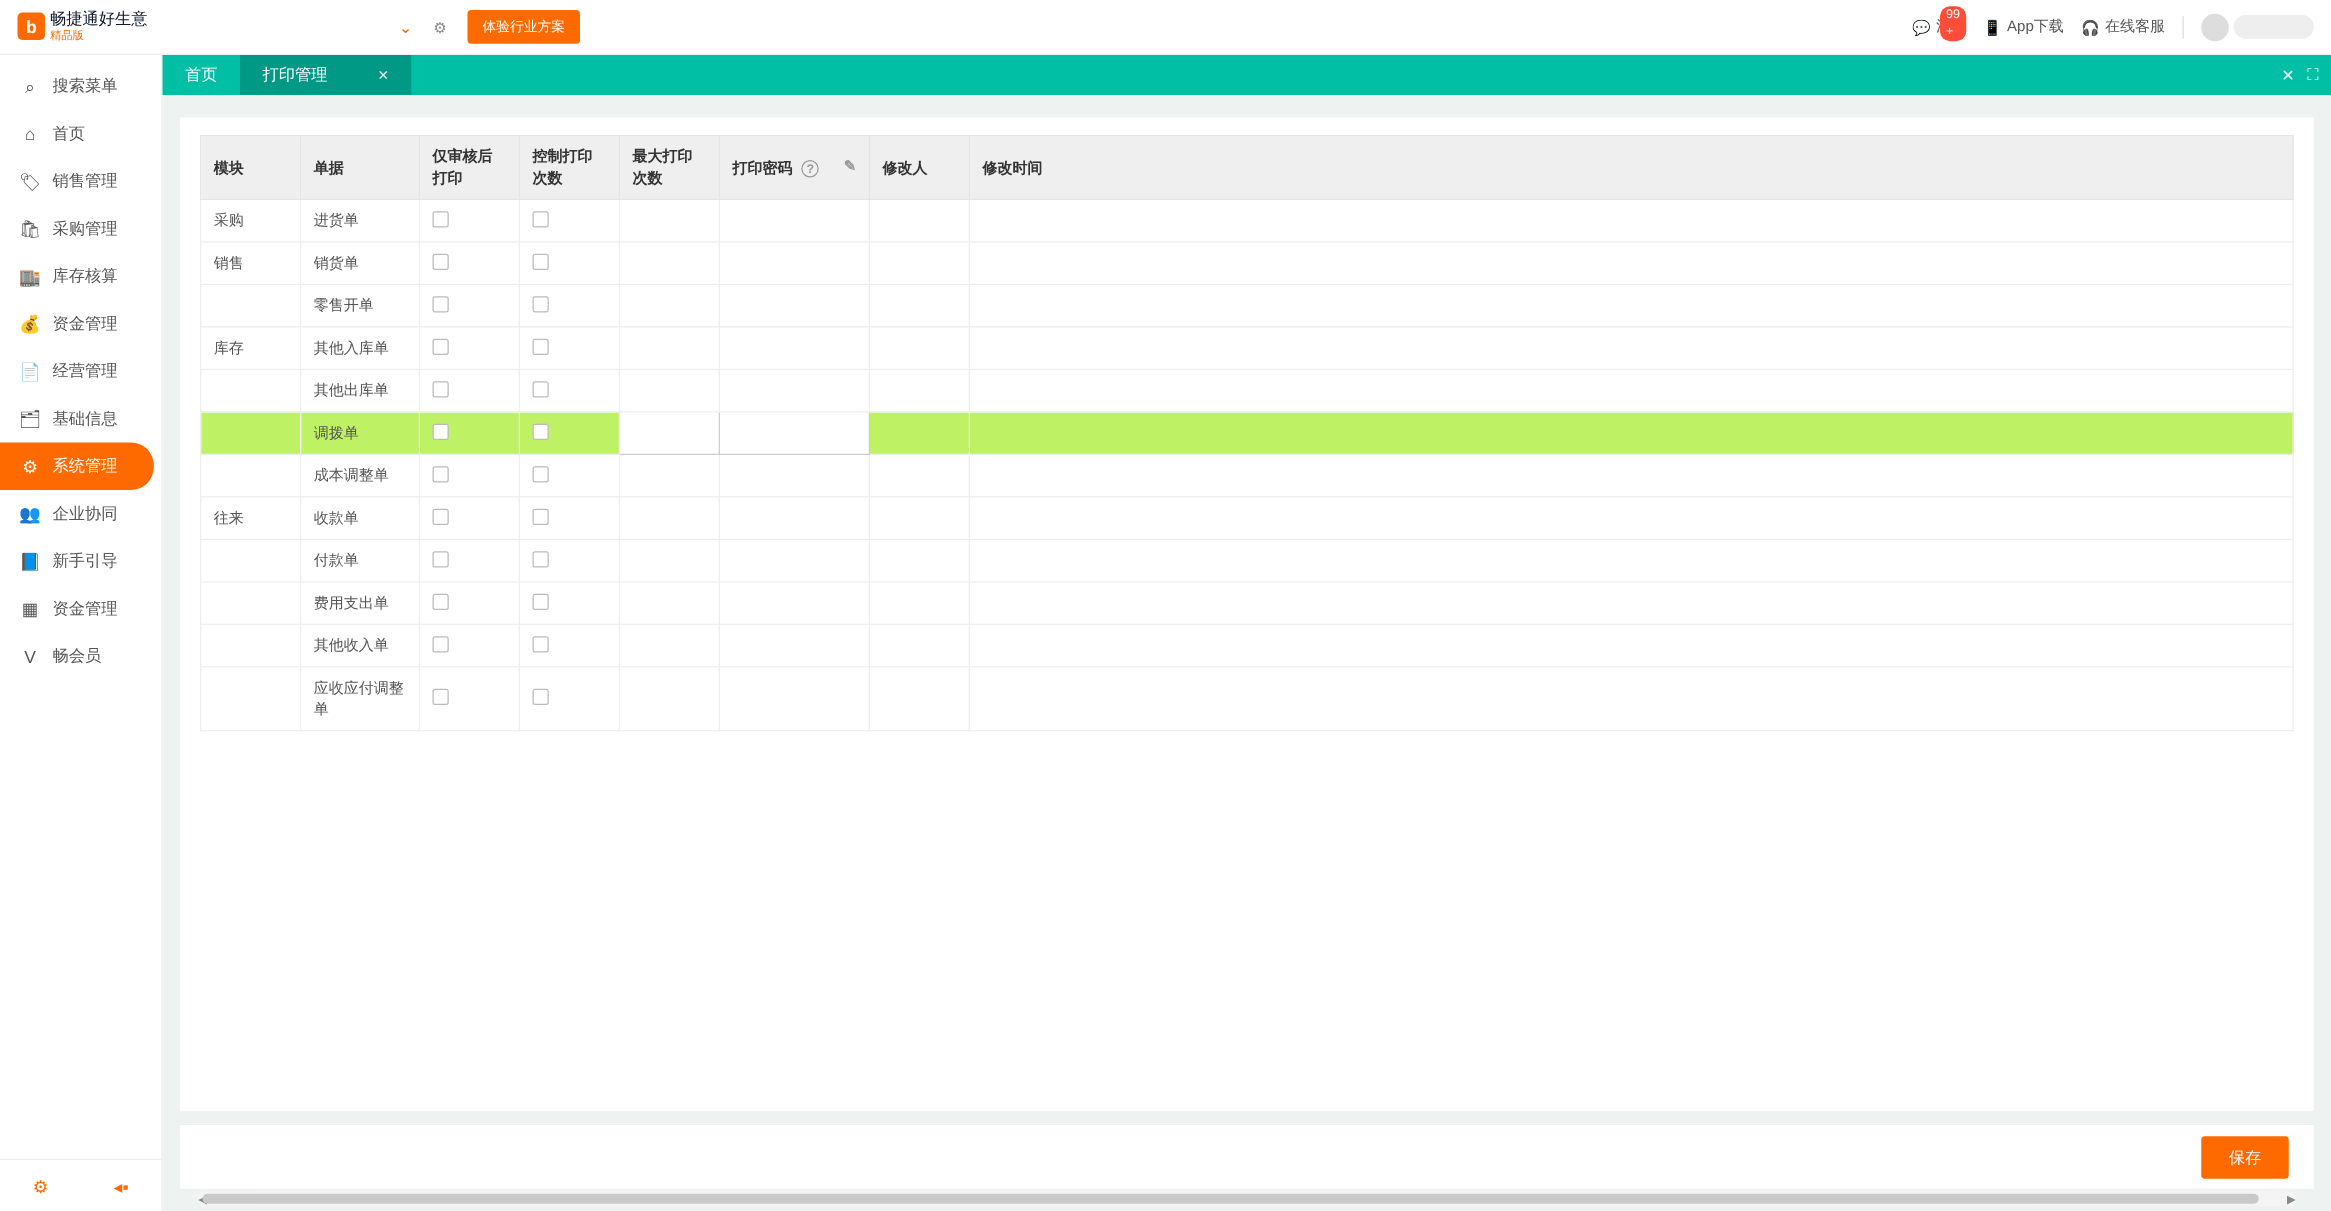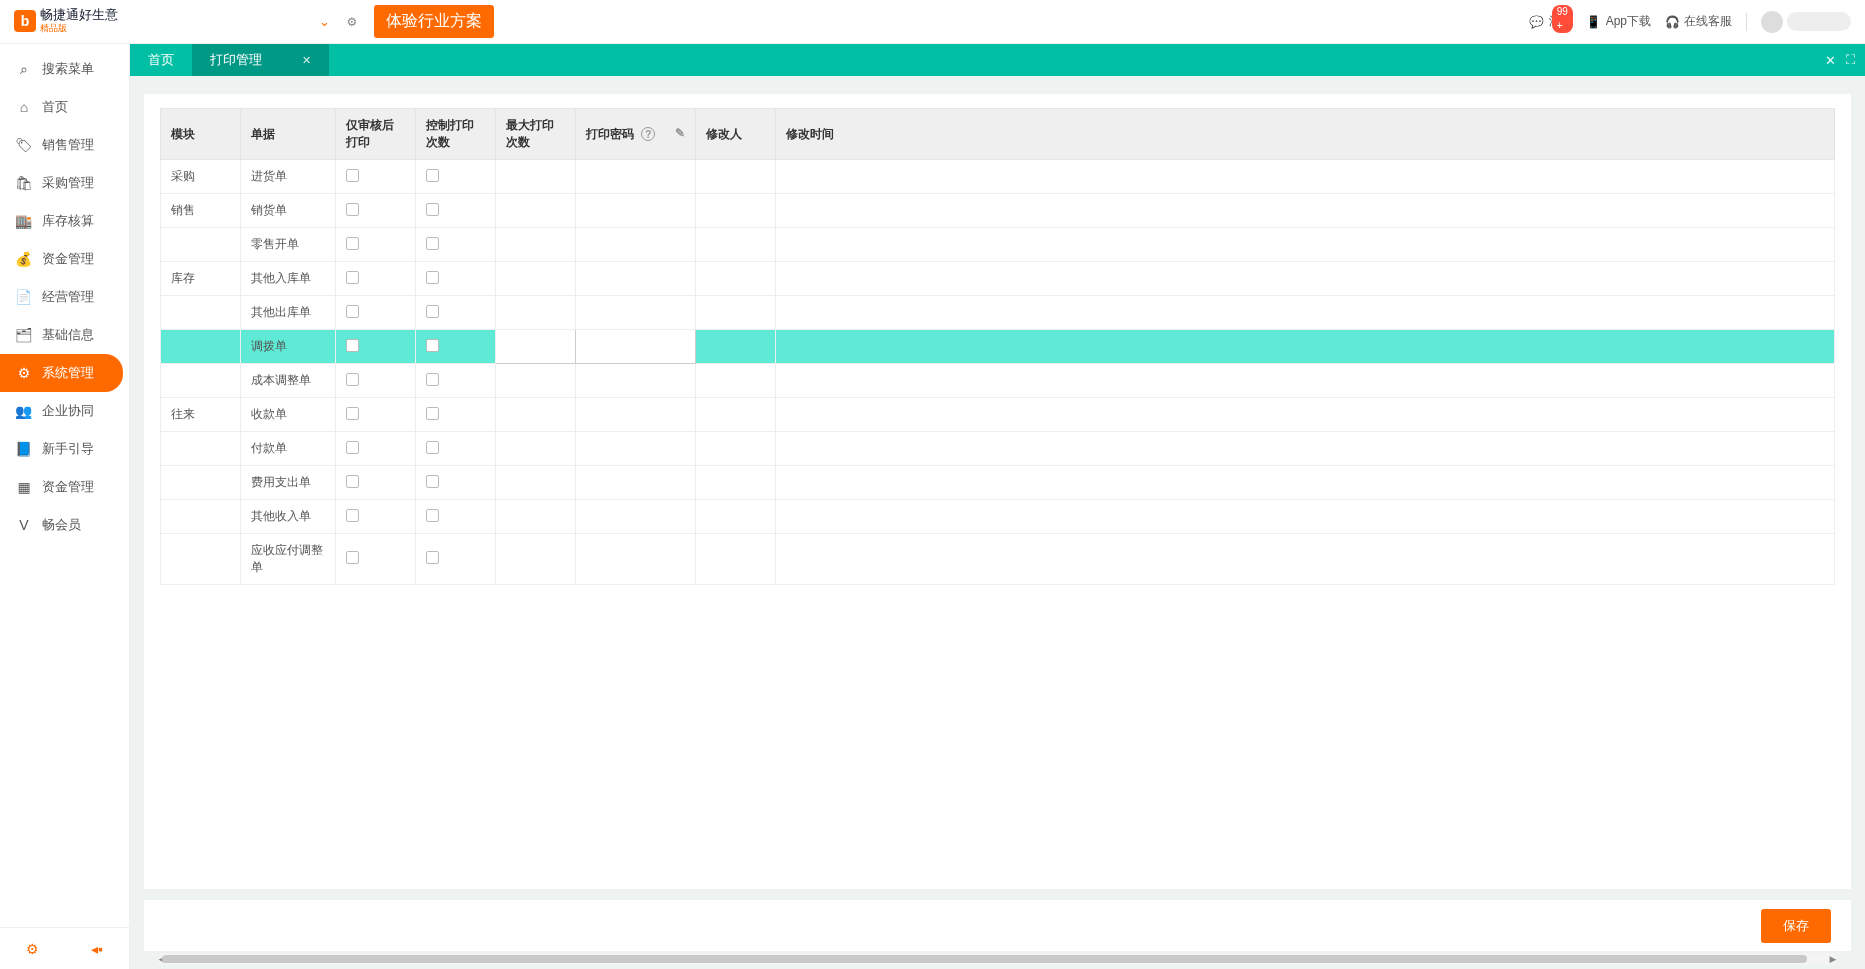--- a/index.html
+++ b/index.html
@@ -9,21 +9,21 @@
   
   
   .top-header { height: 44px; display: flex; align-items: center; padding: 0 14px; border-bottom: 1px solid #eee; }
   .logo-area { display: flex; align-items: center; width: 116px; }
   .logo-icon { width: 22px; height: 22px; background: #ff6a00; border-radius: 4px; display: flex; align-items: center; justify-content: center; color: #fff; font-weight: bold; font-size: 14px; margin-right: 4px; }
   .logo-text { font-size: 13px; color: #0f172a; font-weight: 400; line-height: 1.1; }
   .logo-sub { font-size: 9px; color: #ff6a00; }
   .tenant-select { display: flex; align-items: center; margin-left: 10px; min-width: 190px; color: #999; font-size: 13px; }
   .tenant-select .chev { margin-left: auto; color: #ff6a00; }
   .gear-btn { width: 28px; height: 28px; display: flex; align-items: center; justify-content: center; color: #888; margin: 0 8px; cursor: pointer; }
-  .cta-btn { background: #ff6a00; color: #fff; border: none; border-radius: 3px; padding: 6px 12px; font-size: 16px; cursor: pointer; }
+  .cta-btn { background: #ff6a00; color: #fff; border: none; border-radius: 3px; padding: 6px 12px; font-size: 11px; cursor: pointer; }
   .top-right { margin-left: auto; display: flex; align-items: center; gap: 14px; color: #555; font-size: 12px; }
   .top-item { display: flex; align-items: center; gap: 4px; cursor: pointer; position: relative; }
   .badge { position: absolute; top: -8px; left: 22px; background: #ff4d3a; color: #fff; font-size: 10px; padding: 0 5px; border-radius: 8px; line-height: 14px; }
   .divider-v { width: 1px; height: 18px; background: #ddd; }
   .avatar { width: 22px; height: 22px; border-radius: 50%; background: #ddd; }
   .user-name { background: #eee; color: #999; padding: 2px 10px; border-radius: 10px; font-size: 11px; }
   
   
   .body { flex: 1; display: flex; min-height: 0; }
   
@@ -45,21 +45,21 @@
   .tab-bar-right { margin-left: auto; display: flex; align-items: center; gap: 10px; padding-right: 10px; }
   .tbr-icon { cursor: pointer; opacity: .9; }
   
   .content-wrap { flex: 1; padding: 18px 14px 0 14px; min-height: 0; display: flex; flex-direction: column; }
   .content-card { background: #fff; flex: 1; padding: 14px 16px; overflow: auto; }
   
   
   table.data { width: 100%; border-collapse: collapse; font-size: 12px; }
   table.data th { background: #efefef; text-align: left; font-weight: 600; padding: 8px 10px; border: 1px solid #e5e5e5; color: #333; }
   table.data td { padding: 8px 10px; border: 1px solid #eee; color: #555; height: 32px; }
-  tr.highlight td { background: #5eead4; }
+  tr.highlight td { background: #bef264; }
   tr.highlight td.editable { background: #fff; border: 1px solid #ccc; padding: 2px; }
   .chk { width: 13px; height: 13px; border: 1px solid #bbb; border-radius: 2px; display: inline-block; background: #fff; }
   .help-icon { display: inline-flex; align-items: center; justify-content: center; width: 14px; height: 14px; border: 1px solid #999; border-radius: 50%; font-size: 10px; color: #999; margin-left: 4px; }
   .edit-icon { float: right; color: #999; font-size: 12px; }
   
   
   .save-bar { height: 52px; background: #fff; margin: 10px 0 0 0; display: flex; align-items: center; justify-content: flex-end; padding: 0 20px; border-top: 1px solid #eee; }
   .save-btn { background: #ff6a00; color: #fff; border: none; border-radius: 3px; padding: 8px 22px; font-size: 13px; cursor: pointer; }
   
   

